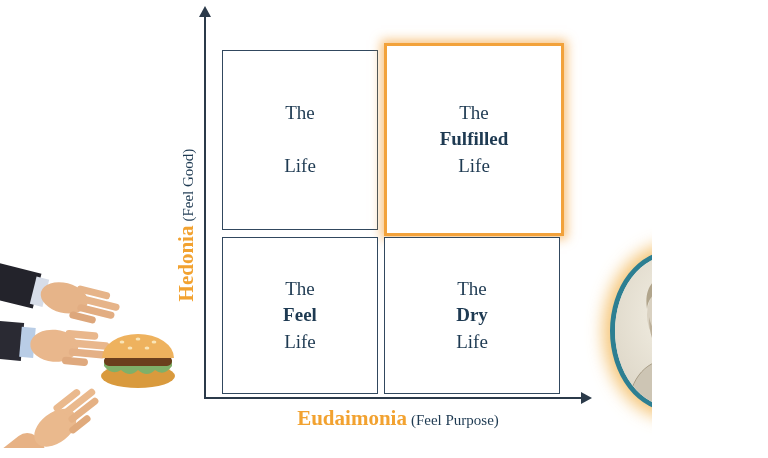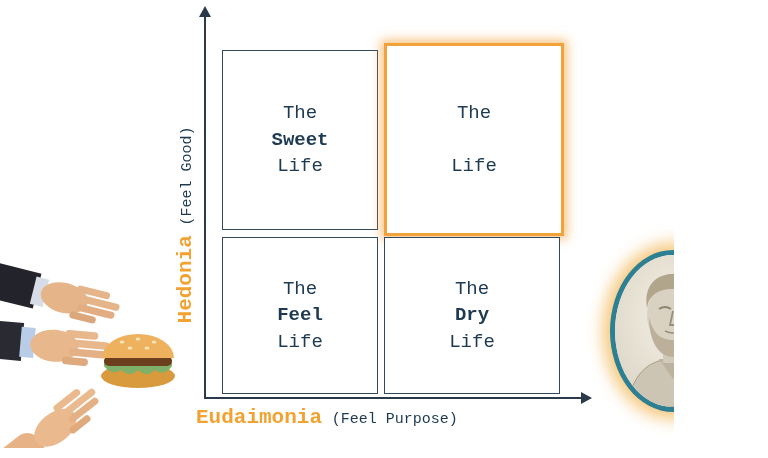--- a/index.html
+++ b/index.html
@@ -1,18 +1,18 @@
 <!DOCTYPE html>
 <html><head>
 <meta charset="utf-8">
 <style>
   html,body{margin:0;padding:0;background:#ffffff;}
   .canvas{
     position:relative;width:652px;height:458px;background:#ffffff;overflow:hidden;
-    font-family:Liberation Mono, monospace;color:#1e3a52;padding-left:22px;
+    font-family:Liberation Serif, serif;color:#1e3a52;
   }
 
   
   .y-axis-line{position:absolute;left:204px;top:16px;width:2px;height:382px;background:#2b3a4a;}
   .x-axis-line{position:absolute;left:204px;top:397px;width:378px;height:2px;background:#2b3a4a;}
   .y-arrow{position:absolute;left:199px;top:6px;width:0;height:0;
     border-left:6px solid transparent;border-right:6px solid transparent;border-bottom:11px solid #2b3a4a;}
   .x-arrow{position:absolute;left:581px;top:392px;width:0;height:0;
     border-top:6px solid transparent;border-bottom:6px solid transparent;border-left:11px solid #2b3a4a;}
 
@@ -28,21 +28,21 @@
     border:3px solid #f2a23b;box-shadow:0 0 10px 3px rgba(242,162,59,.65);}
   .q-bl{left:222px;top:237px;width:154px;height:155px;}
   .q-br{left:384px;top:237px;width:174px;height:155px;}
 
   
   .y-label{
     position:absolute;left:57px;top:212px;width:260px;height:26px;
     transform:rotate(-90deg);text-align:center;white-space:nowrap;
   }
   .x-label{
-    position:absolute;left:196px;top:406px;width:360px;white-space:nowrap;
+    position:absolute;left:218px;top:406px;width:360px;text-align:center;white-space:nowrap;
   }
   .axis-term{font-weight:bold;font-size:21px;color:#f2a230;}
   .axis-paren{font-size:15px;color:#1e3a52;}
 
   
   .hands-photo{position:absolute;left:0px;top:248px;width:205px;height:200px;}
 
   
   .portrait-frame{
     position:absolute;left:610px;top:250px;width:116px;height:152px;
@@ -103,29 +103,29 @@
   </div>
 
   <div class="y-axis-line"></div>
   <div class="y-arrow"></div>
   <div class="x-axis-line"></div>
   <div class="x-arrow"></div>
 
   <div class="qbox q-tl">
     <div>
       <span>The</span><br>
-      <span class="word">Sweet</span><br>
+      <br>
       <span>Life</span>
     </div>
   </div>
 
   <div class="qbox q-tr">
     <div>
       <span>The</span><br>
-      <br>
+      <span class="word">Fulfilled</span><br>
       <span>Life</span>
     </div>
   </div>
 
   <div class="qbox q-bl">
     <div>
       <span>The</span><br>
       <span class="word">Feel</span><br>
       <span>Life</span>
     </div>

